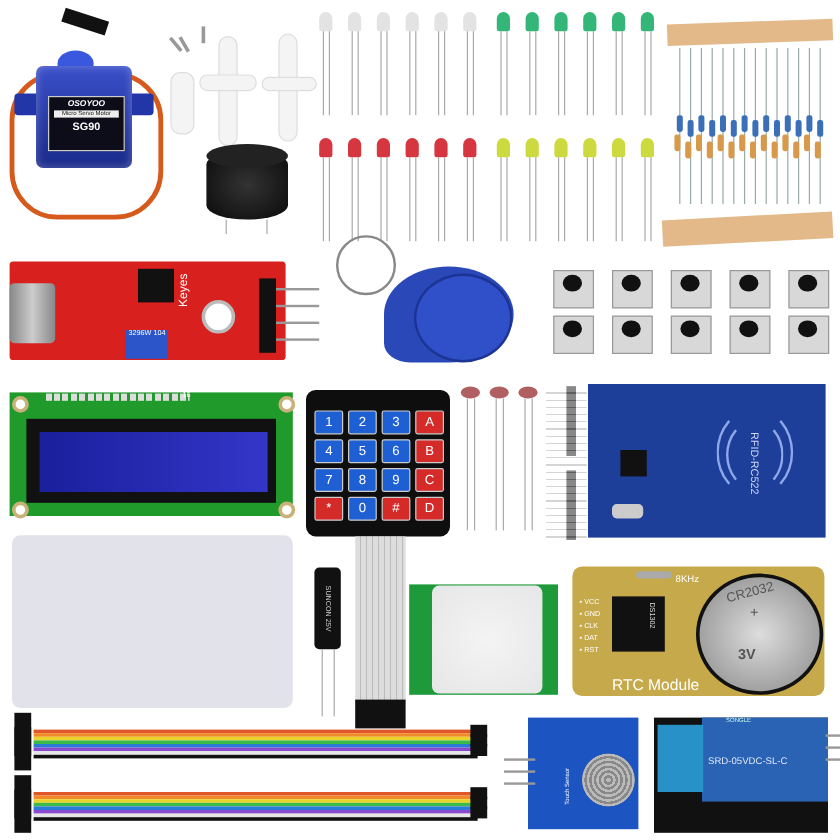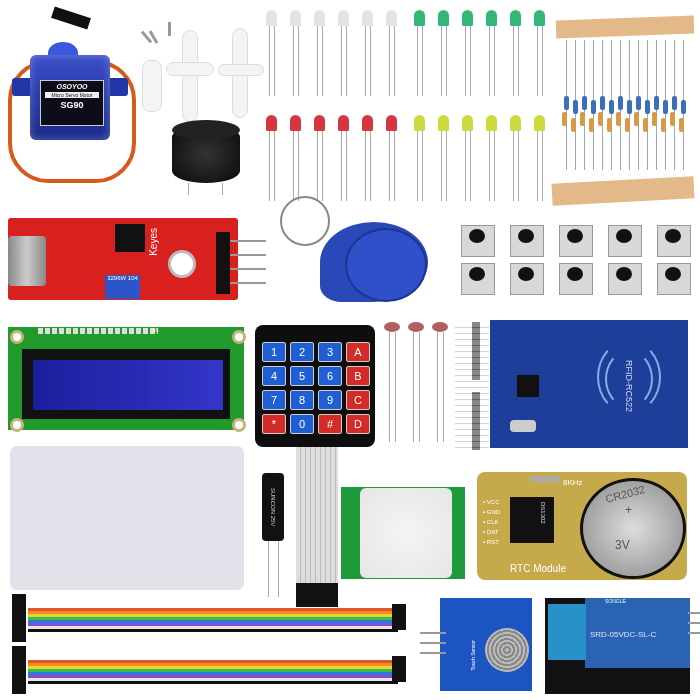--- a/index.html
+++ b/index.html
@@ -63,21 +63,21 @@
   
   .card{left:10px;top:446px;width:234px;height:144px;background:#e2e2ea;border-radius:7px;}
   
   .cap{left:262px;top:473px;width:22px;height:68px;background:#111;border-radius:4px;color:#ccc;font-size:6px;writing-mode:vertical-rl;display:flex;align-items:center;justify-content:center;}
   
   .pir-pcb{left:341px;top:487px;width:124px;height:92px;background:#1f9a3b;}
   .pir-dome{left:360px;top:488px;width:92px;height:90px;background:radial-gradient(#f4f4f4,#e6e6e6);border-radius:6px;}
   
   .rtc{left:477px;top:472px;width:210px;height:108px;background:#c6a94a;border-radius:8px;}
   .coin{left:580px;top:478px;width:100px;height:95px;background:radial-gradient(#ddd,#888);border-radius:50%;border:3px solid #111;}
-  .rtc-text{font-size:10px;color:#fff;}
+  .rtc-text{font-size:13px;color:#fff;}
   
   .touch{left:440px;top:598px;width:92px;height:93px;background:#1c54c2;}
   .touch-pad{left:485px;top:628px;width:44px;height:44px;border-radius:50%;background:repeating-radial-gradient(#bbb 0 2px,#888 2px 4px);}
   .relay-pcb{left:545px;top:598px;width:145px;height:96px;background:#111;}
   .relay-box{left:585px;top:598px;width:105px;height:70px;background:#2a63b4;}
   .relay-term{left:548px;top:604px;width:38px;height:56px;background:#2891c8;}
   
   .cable{height:3px;}
   .dupont{width:14px;height:24px;background:#111;}
 </style>
@@ -339,21 +339,21 @@
 <div class="abs pir-dome"></div>
 
 <div class="abs rtc"></div>
 <div class="abs chip" style="left:510px;top:497px;width:44px;height:46px;"></div>
 <div class="abs" style="left:518px;top:502px;font-size:6px;color:#ddd;transform:rotate(90deg);transform-origin:left top;margin-left:28px;">DS1302</div>
 <div class="abs" style="left:530px;top:476px;width:30px;height:6px;background:#aaa;border-radius:3px;"></div>
 <div class="abs rtc-text" style="left:563px;top:478px;color:#fff;font-size:8px;">8KHz</div>
 <div class="abs coin"></div>
 <div class="abs" style="left:605px;top:488px;font-size:11px;color:#555;transform:rotate(-15deg);">CR2032</div>
 <div class="abs" style="left:625px;top:503px;font-size:12px;color:#555;">+</div>
-<div class="abs" style="left:615px;top:538px;font-size:12px;color:#555;">3V</div>
+<div class="abs" style="left:615px;top:538px;font-size:12px;color:#555;font-weight:bold;">3V</div>
 <div id="rtc-pins" class="abs" style="left:483px;top:497px;font-size:6px;color:#fff;line-height:10px;">
     <div>▪ VCC</div>
     <div>▪ GND</div>
     <div>▪ CLK</div>
     <div>▪ DAT</div>
     <div>▪ RST</div>
   </div>
 <div class="abs rtc-text" style="left:510px;top:563px;">RTC Module</div>
 
 <div class="abs touch"></div>

